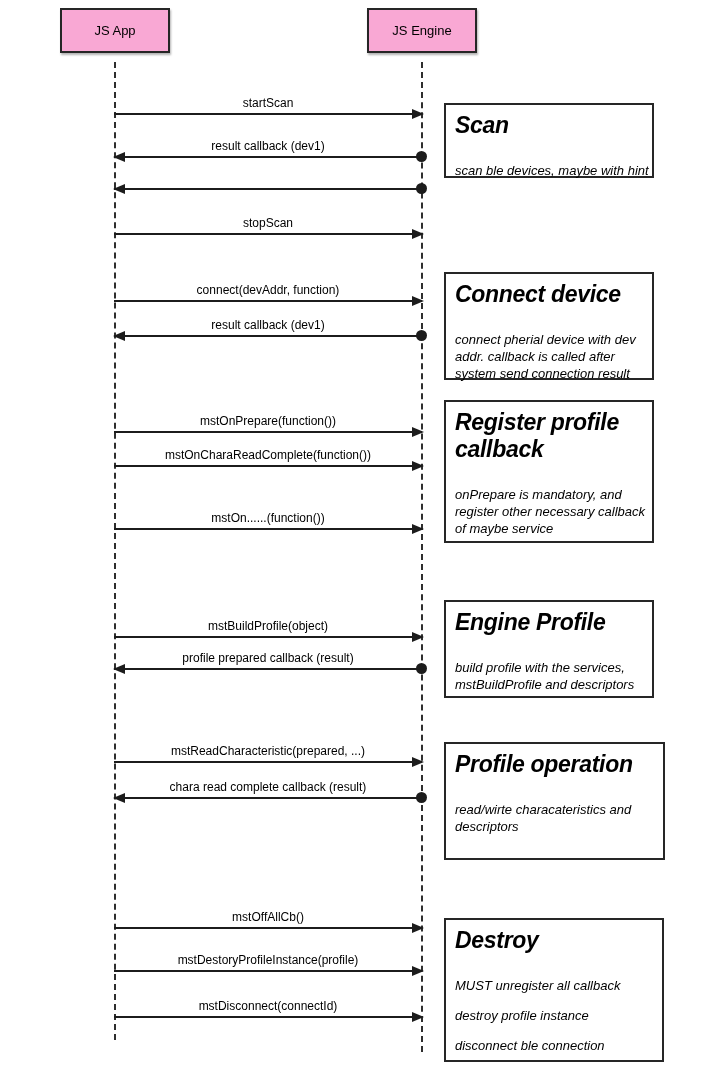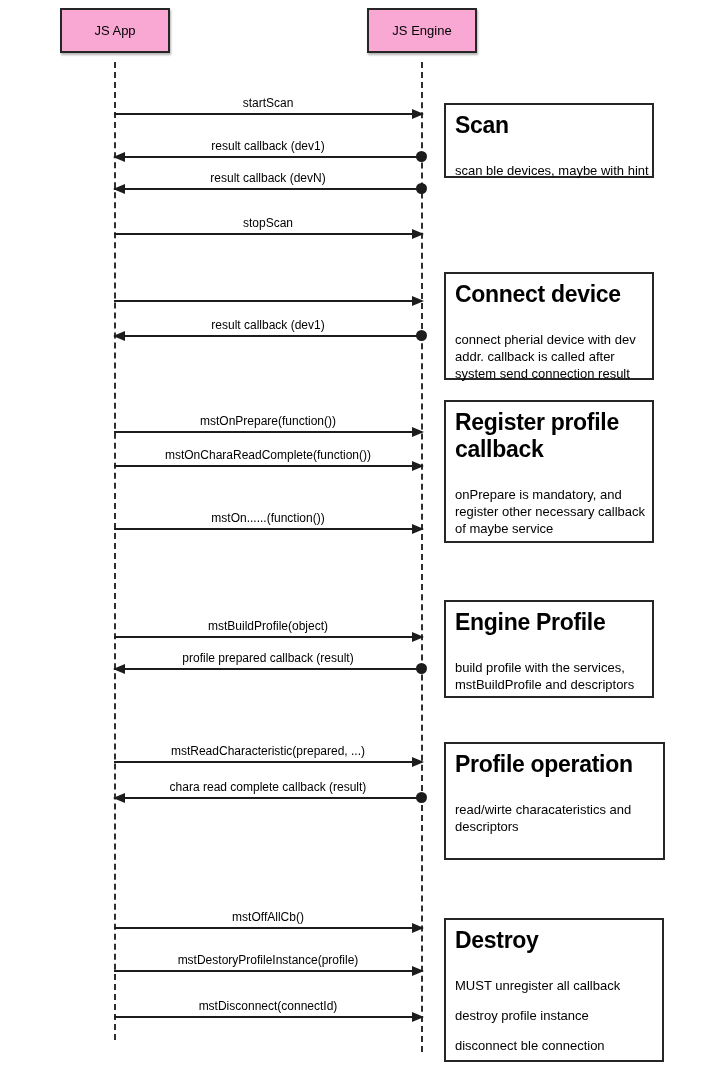--- a/index.html
+++ b/index.html
@@ -23,21 +23,21 @@
   .msg-line { position:absolute; left:0; right:0; bottom:0; height:0;
               border-bottom:2px solid var(--line,#1c1c1c); }
   .arrowhead { position:absolute; width:0; height:0; bottom:-4px;
                border-top:5px solid transparent; border-bottom:5px solid transparent; }
   .message.right .arrowhead { right:-2px; border-left:12px solid var(--line,#1c1c1c); }
   .message.left  .arrowhead { left:-1px;  border-right:12px solid var(--line,#1c1c1c); }
   .origin-dot { position:absolute; right:-5px; bottom:-4px; width:11px; height:11px;
                 border-radius:50%; background:var(--line,#1c1c1c); }
 
   .note { position:absolute; left:444px; background:#fff;
-          border:2px solid var(--border,#262626); padding:7px 9px; }
+          border:2px solid var(--border,#262626); padding:7px 9px;font-style:italic; }
   .note-title { font-weight:bold; font-size:23px; line-height:27px; letter-spacing:-0.3px; }
   .note-body { margin-top:23px; font-size:13px; line-height:17px; }
   .note-line { white-space:nowrap; }
   .note.spaced .note-line { margin-bottom:13px; }
   .note.spaced .note-line:last-child { margin-bottom:0; }
 </style>
 </head>
 <body>
 
 <div class="canvas" style="--bg: #ffffff; --line: #1c1c1c; --border: #262626;">
@@ -53,31 +53,31 @@
         <div class="msg-line"></div>
         <div class="arrowhead"></div>
       </div>
       <div class="message left" style="top: 138px;">
         <div class="msg-label">result callback (dev1)</div>
         <div class="msg-line"></div>
         <div class="arrowhead"></div>
         <div class="origin-dot"></div>
       </div>
       <div class="message left" style="top: 170px;">
-        <div class="msg-label">result callback (devN)</div>
         <div class="msg-line"></div>
         <div class="arrowhead"></div>
         <div class="origin-dot"></div>
       </div>
       <div class="message right" style="top: 215px;">
         <div class="msg-label">stopScan</div>
         <div class="msg-line"></div>
         <div class="arrowhead"></div>
       </div>
       <div class="message right" style="top: 282px;">
+        <div class="msg-label">connect(devAddr, function)</div>
         <div class="msg-line"></div>
         <div class="arrowhead"></div>
       </div>
       <div class="message left" style="top: 317px;">
         <div class="msg-label">result callback (dev1)</div>
         <div class="msg-line"></div>
         <div class="arrowhead"></div>
         <div class="origin-dot"></div>
       </div>
       <div class="message right" style="top: 413px;">

